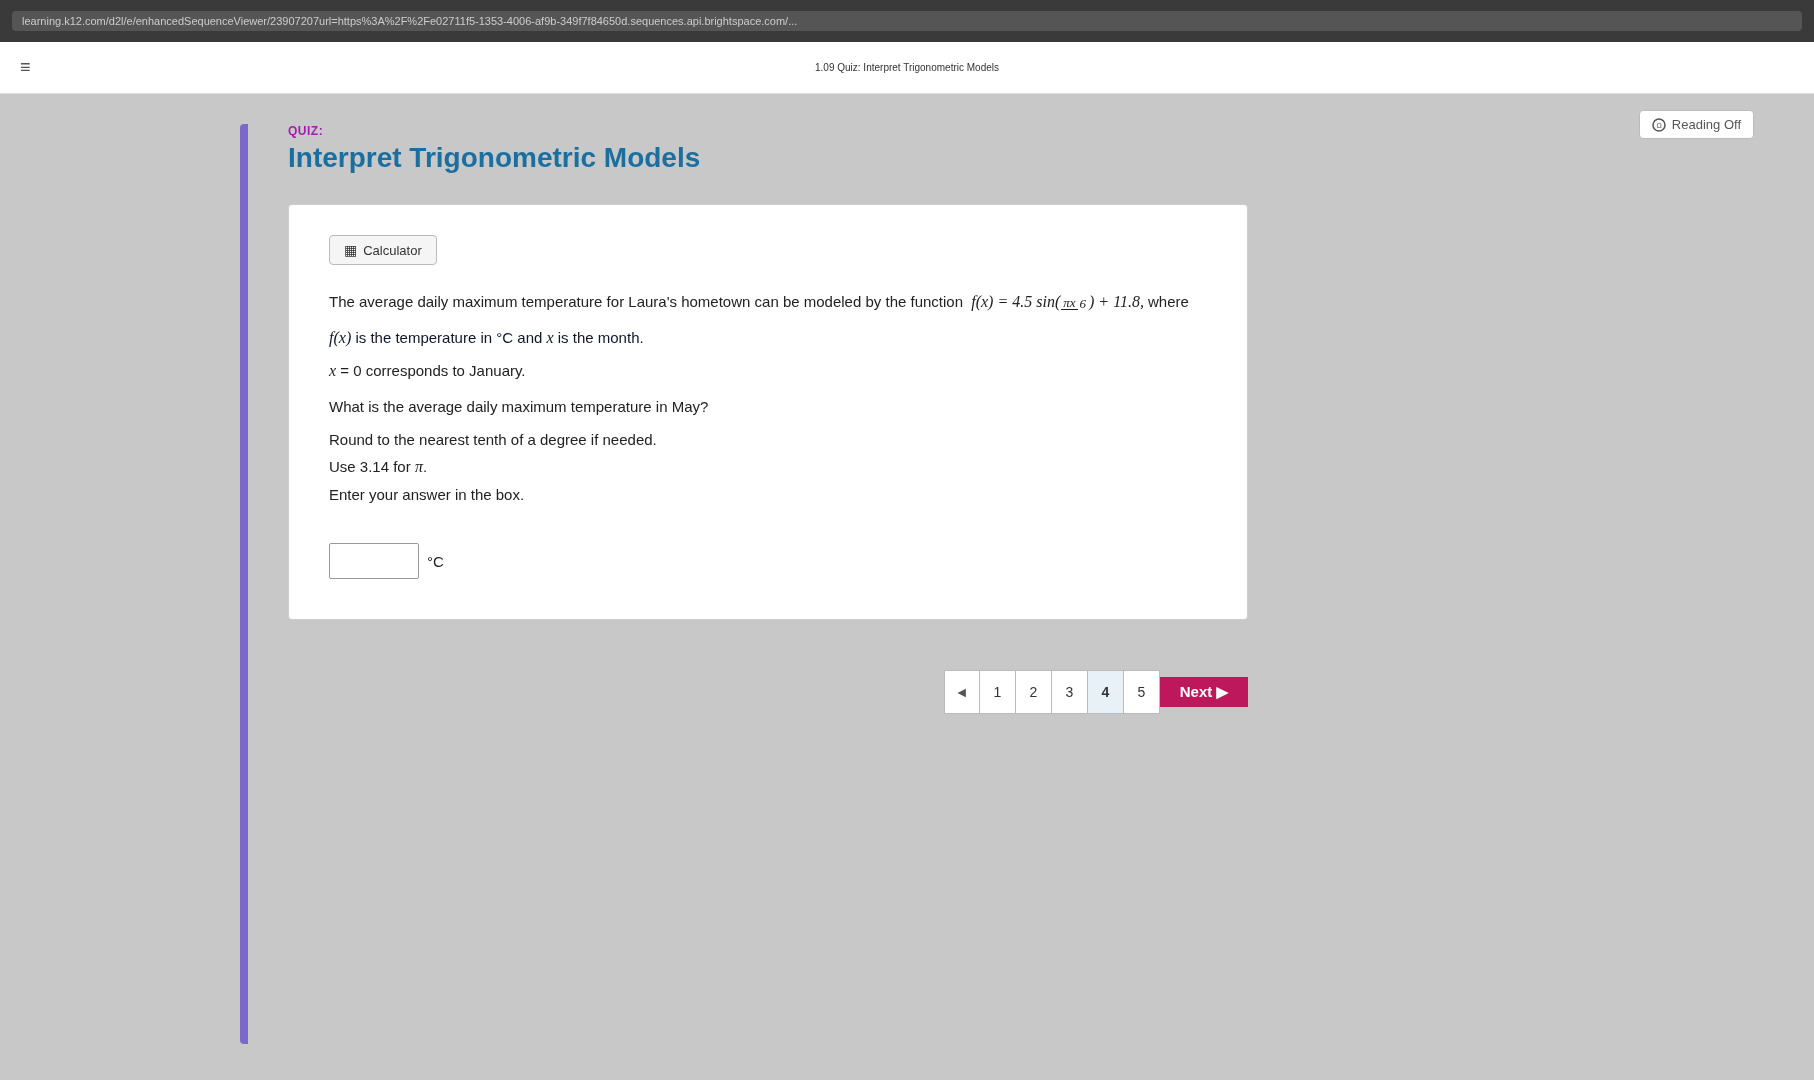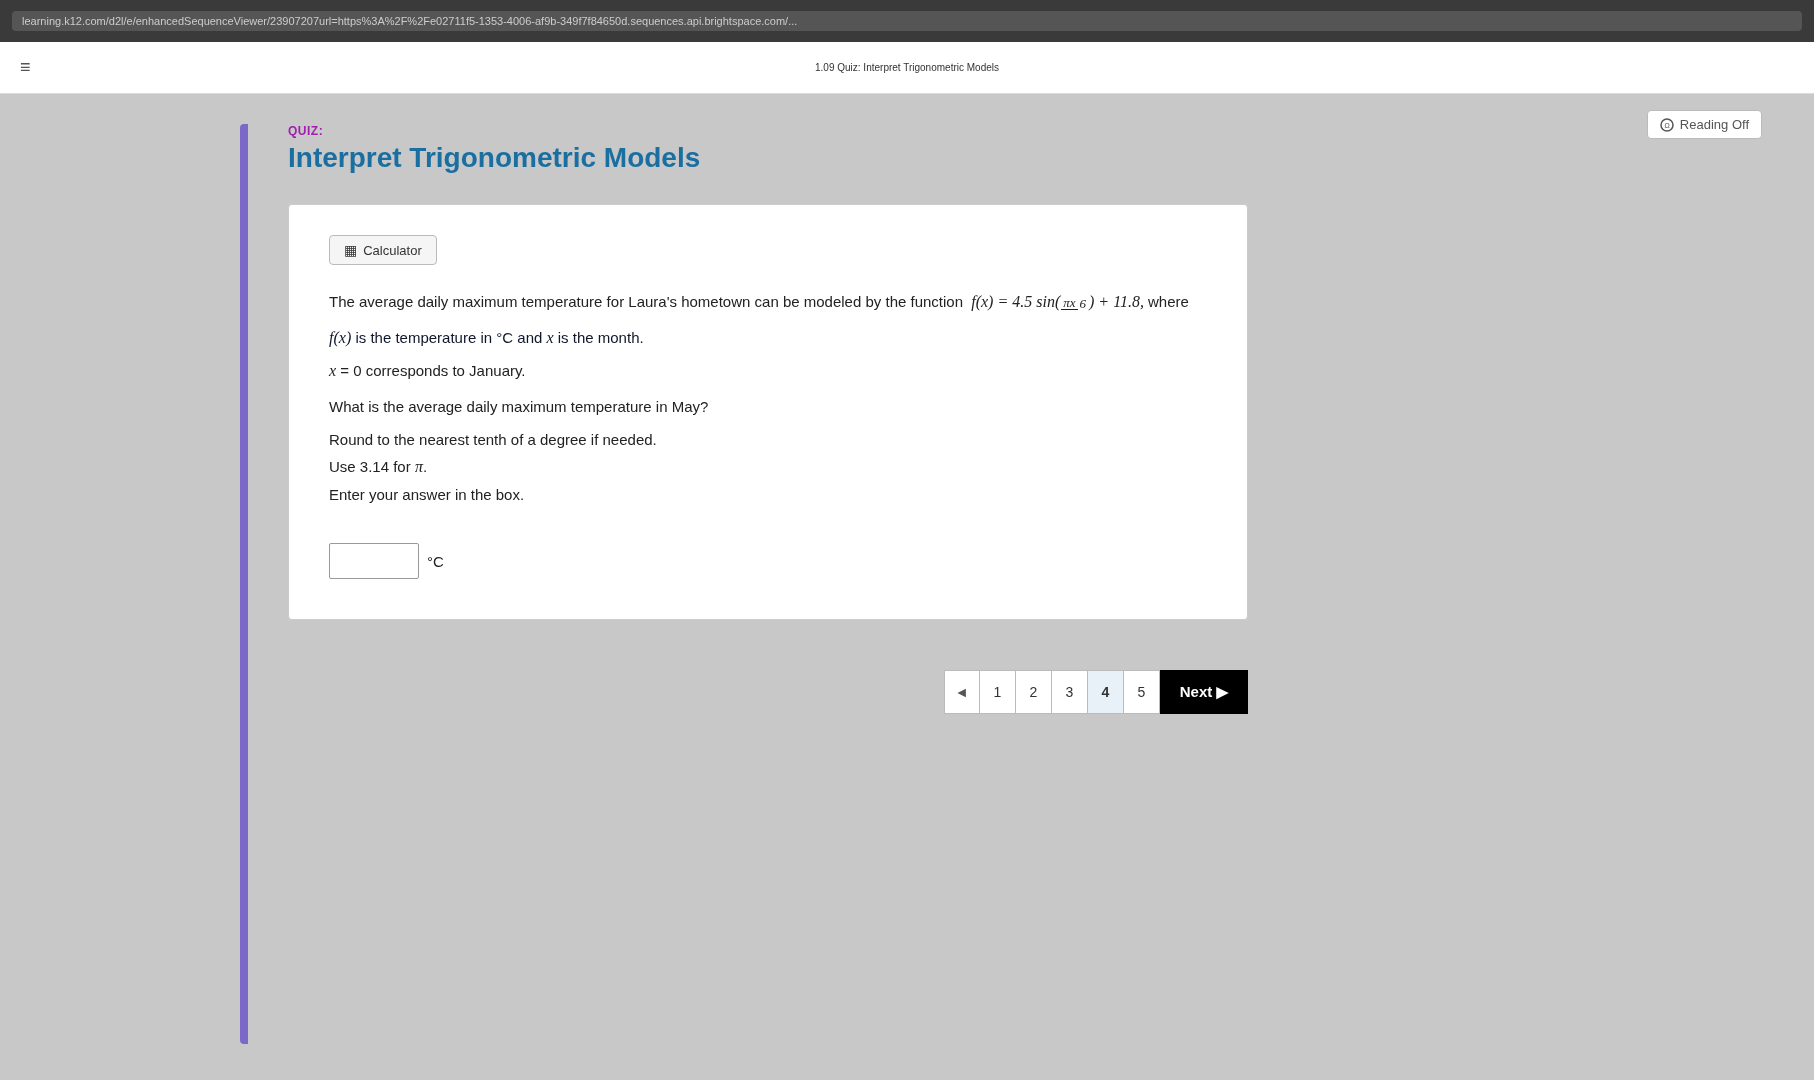--- a/index.html
+++ b/index.html
@@ -249,25 +249,25 @@
       color: #333;
       cursor: pointer;
     }
 
     .page-num.active {
       background: #e8f0f8;
       font-weight: bold;
     }
 
     .next-btn {
-      background: #000000;
+      background: #be185d;
       color: #fff;
       border: none;
       padding: 0 20px;
-      height: 44px;
+      height: 30px;
       font-size: 15px;
       cursor: pointer;
       display: flex;
       align-items: center;
       gap: 6px;
       border-left: none;
       font-weight: bold;
     }
 
     .quiz-header-row {
@@ -284,21 +284,21 @@
   <span class="browser-url">learning.k12.com/d2l/e/enhancedSequenceViewer/23907207url=https%3A%2F%2Fe02711f5-1353-4006-af9b-349f7f84650d.sequences.api.brightspace.com/...</span>
 </div>
 
 <div class="top-nav">
   <span class="nav-menu-icon">≡</span>
   <span class="nav-title">1.09 Quiz: Interpret Trigonometric Models</span>
 </div>
 
 <div style="position: relative;">
 
-  <button class="reading-btn" style="position: absolute; right: 52px; top: 16px; z-index:10;">
+  <button class="reading-btn" style="position: absolute; right: 60px; top: 16px; z-index:10;">
     <svg width="14" height="14" viewBox="0 0 14 14">
       <circle cx="7" cy="7" r="6" fill="none" stroke="#555" stroke-width="1.5"></circle>
       <text x="7" y="10" text-anchor="middle" font-size="7" fill="#555">Ω</text>
     </svg>
     <span>Reading Off</span>
   </button>
 
   <div class="main-content">
     <div class="left-bar"></div>
 

